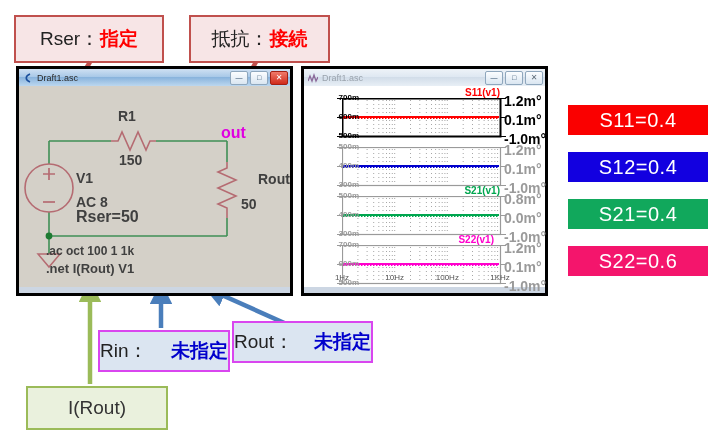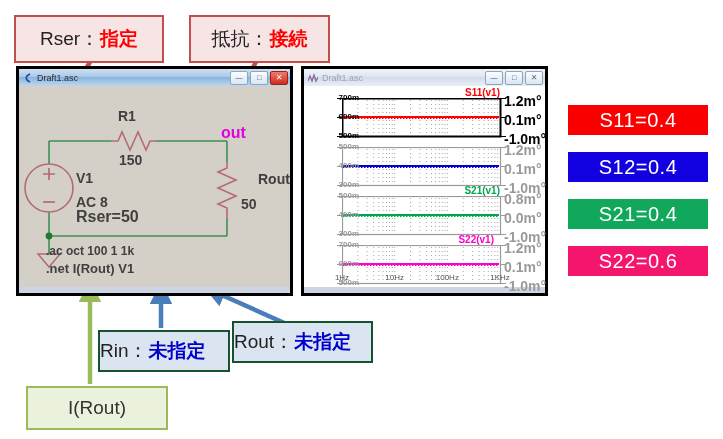--- a/index.html
+++ b/index.html
@@ -8,22 +8,22 @@
   .abs{position:absolute;}
 
   
   .callout-red{
     position:absolute;background:#f7e5e6;border:2px solid #c0504d;
     display:flex;align-items:center;justify-content:center;
     font-size:19px;color:#222;white-space:nowrap;letter-spacing:0px;
   }
   .callout-red .hl{color:#ff0000;font-weight:bold;margin-left:1px;}
   .callout-blue{
-    position:absolute;background:#dbe5f1;border:2px solid #14532d;
-    display:flex;align-items:center;justify-content:flex-start;
+    position:absolute;background:#dbe5f1;border:2px solid #d946ef;
+    display:flex;align-items:center;justify-content:space-between;
     font-size:19px;color:#222;white-space:nowrap;
   }
   .callout-blue .hl{color:#0000cc;font-weight:bold;margin-left:1px;}
   .callout-green{
     position:absolute;background:#eaf1dd;border:2px solid #9bbb59;
     display:flex;align-items:center;justify-content:center;
     font-size:19px;color:#333;white-space:nowrap;
   }
 
   

